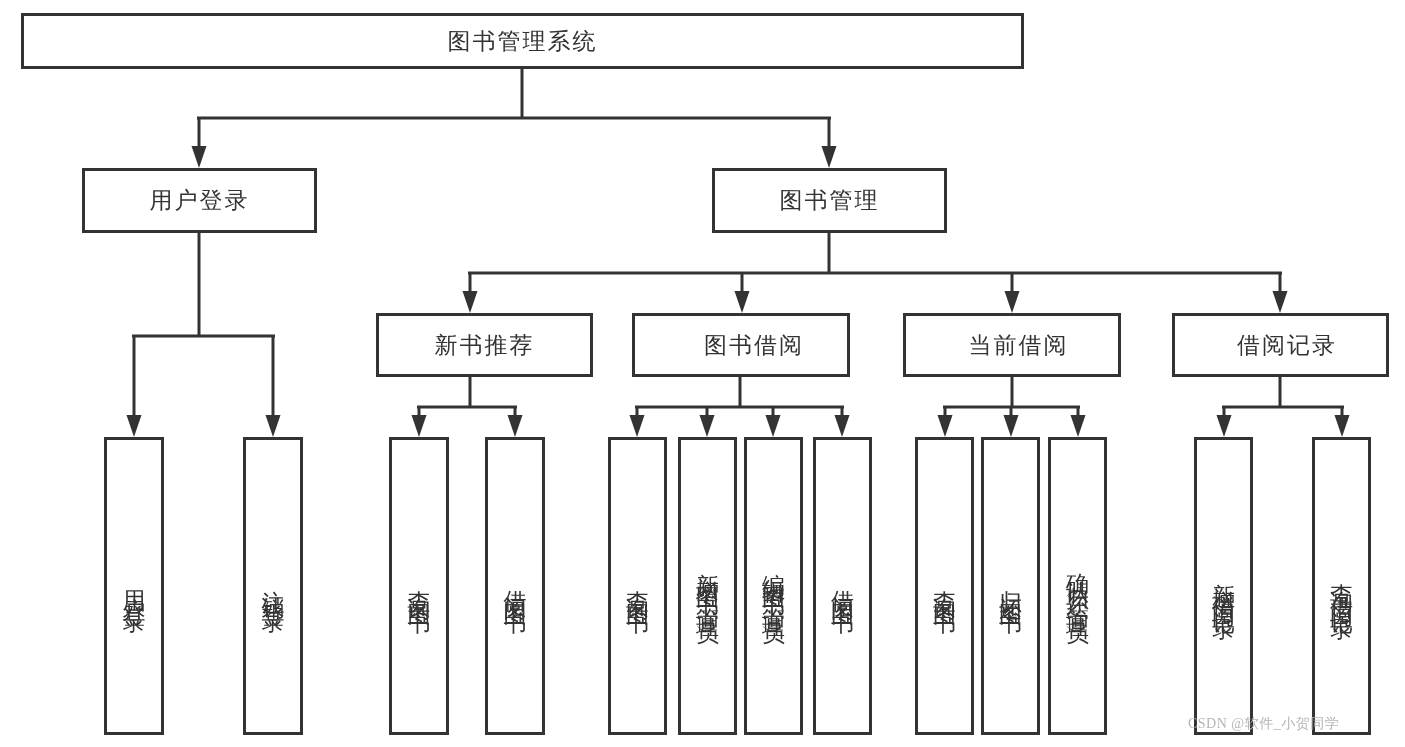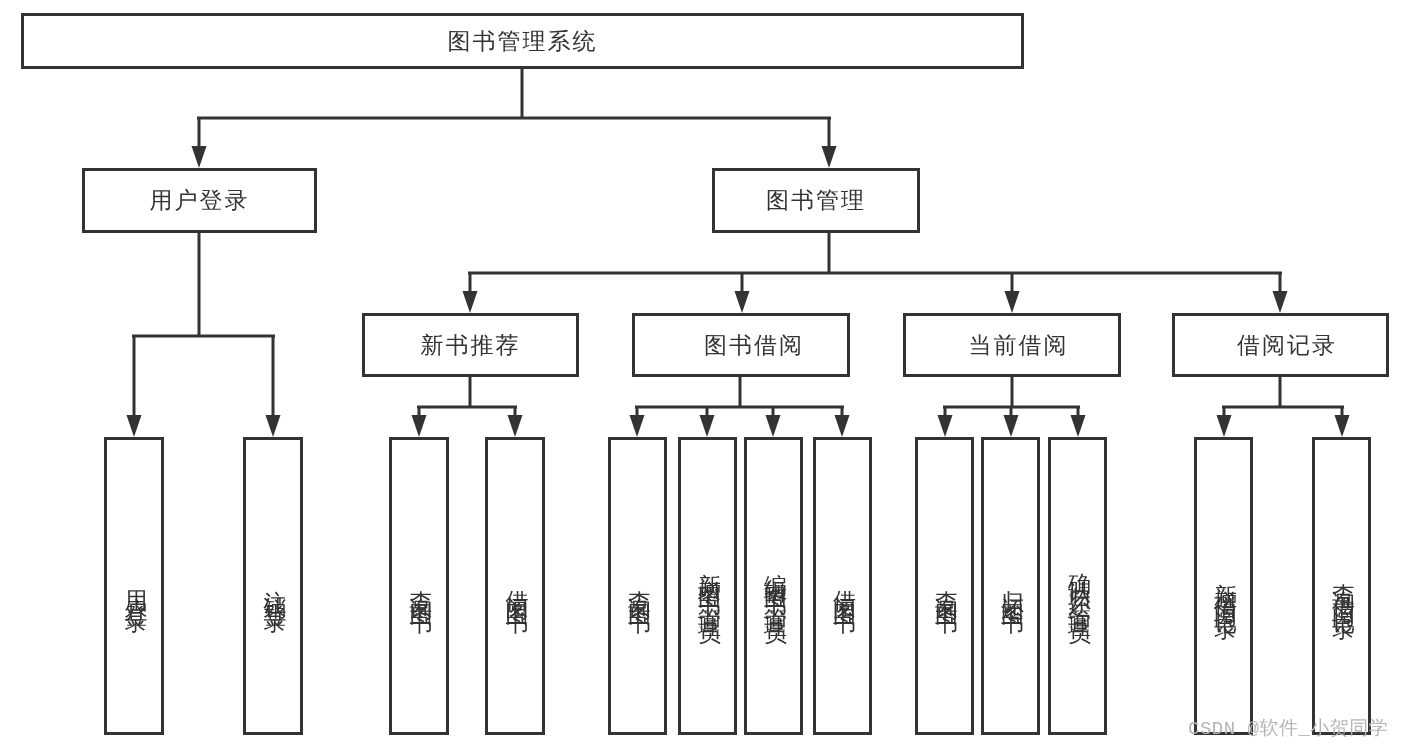--- a/index.html
+++ b/index.html
@@ -1,21 +1,21 @@
 <!DOCTYPE html>
 <html><head>
 <meta charset="utf-8">
 <style>
   html, body { margin: 0; padding: 0; background: #ffffff; }
   #canvas {
     position: relative;
     width: 1405px;
     height: 747px;
     background: #ffffff;
-    font-family: Liberation Mono, monospace;
+    font-family: Liberation Serif, serif;
     overflow: hidden;
   }
   #wires { position: absolute; left: 0; top: 0; z-index: 1; }
   .node {
     position: absolute;
     box-sizing: border-box;
     border: 3px solid #333333;
     background: #ffffff;
     display: flex;
     align-items: center;
@@ -27,21 +27,21 @@
   .vtext {
     writing-mode: vertical-rl;
     font-size: 23px;
     letter-spacing: 7px;
     line-height: 1;
     white-space: nowrap;
   }
   .watermark {
     position: absolute;
     z-index: 3;
-    font-size: 19px;
+    font-size: 14px;
     letter-spacing: 0.5px;
     white-space: nowrap;
   }
 </style>
 </head>
 <body>
 
 <div id="canvas">
 
   <svg id="wires" width="1405" height="747">
@@ -106,23 +106,23 @@
       <polygon points="1003.5,415 1018.5,415 1011,437"></polygon>
       <polygon points="1070.5,415 1085.5,415 1078,437"></polygon>
       <polygon points="1216.5,415 1231.5,415 1224,437"></polygon>
       <polygon points="1334.5,415 1349.5,415 1342,437"></polygon>
     </g>
   </svg>
 
   <div class="node node--h" style="left:21px; top:13px; width:1003px; height:56px;">图书管理系统</div>
 
   <div class="node node--h" style="left:82px; top:168px; width:235px; height:65px;">用户登录</div>
-  <div class="node node--h" style="left:712px; top:168px; width:208px; height:65px;">图书管理</div>
+  <div class="node node--h" style="left:712px; top:168px; width:235px; height:65px;">图书管理</div>
 
-  <div class="node node--h" style="left:362px; top:313px; width:217px; height:64px;">新书推荐</div>
+  <div class="node node--h" style="left:376px; top:313px; width:217px; height:64px;">新书推荐</div>
   <div class="node node--h" style="left:632px; top:313px; width:218px; height:64px;padding-left:26px;">图书借阅</div>
   <div class="node node--h" style="left:903px; top:313px; width:218px; height:64px;padding-left:13px;">当前借阅</div>
   <div class="node node--h" style="left:1172px; top:313px; width:217px; height:64px;padding-left:13px;">借阅记录</div>
 
   <div class="node" style="left:104px; top:437px; width:60px; height:298px;">
     <span class="vtext">用户登录</span>
   </div>
   <div class="node" style="left:243px; top:437px; width:60px; height:298px;">
     <span class="vtext">注销登录</span>
   </div>

